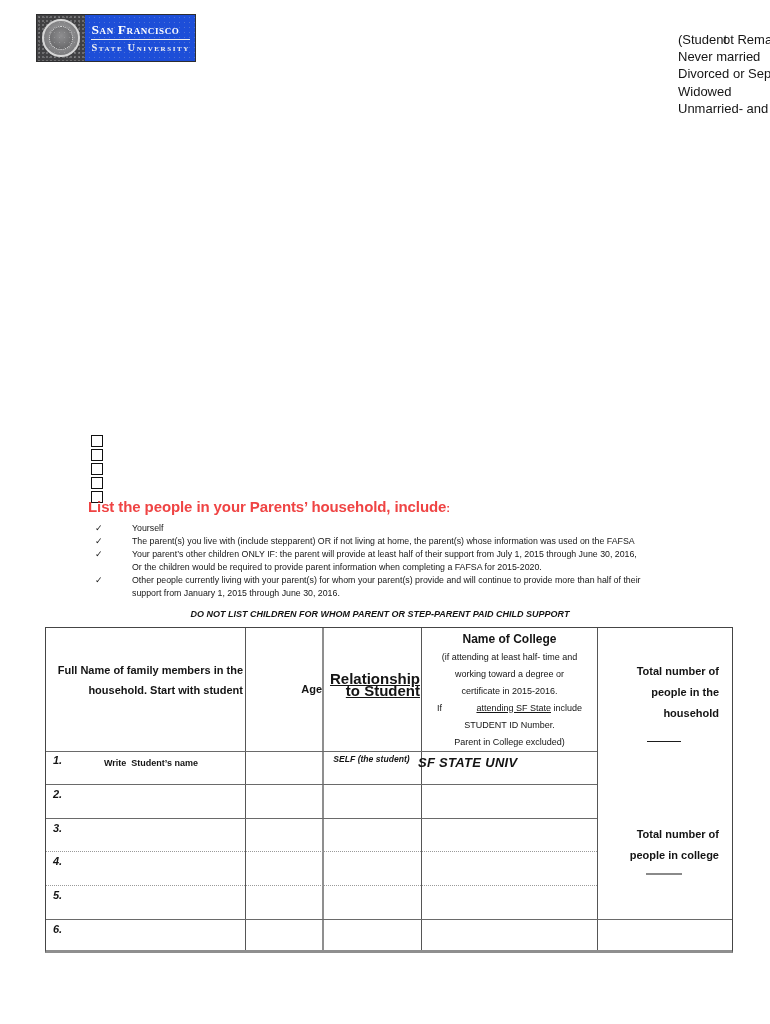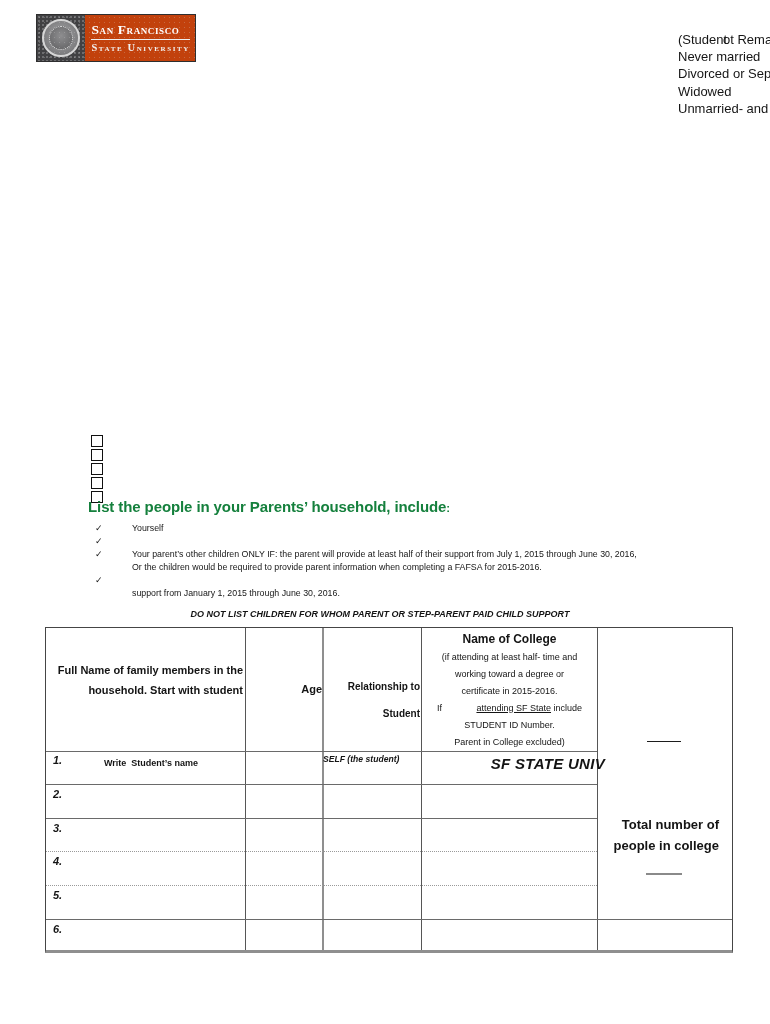--- a/index.html
+++ b/index.html
@@ -1,20 +1,20 @@
 <!DOCTYPE html>
 <html><head>
 <meta charset="utf-8">
 <style>
   html,body{margin:0;padding:0;background:#fff;}
   .page{position:relative;width:770px;height:1024px;background:#ffffff;overflow:hidden;
         font-family:"Liberation Sans",sans-serif;color:#141414;}
 
   
-  .logo{position:absolute;left:36px;top:14px;width:160px;height:48px;background:#c2410c;
+  .logo{position:absolute;left:36px;top:14px;width:160px;height:48px;background:#1d4ed8;
         border:1px solid #2e2e2f;display:flex;align-items:stretch;box-sizing:border-box;}
   .logo::after{content:"";position:absolute;inset:0;pointer-events:none;opacity:.28;
         background-image:radial-gradient(circle,#cfcfcf .7px,transparent 1px);background-size:5px 5px;}
   .seal-zone{width:54px;background:#414143;display:flex;align-items:center;justify-content:center;
         background-image:radial-gradient(circle,#6d6d6f .8px,transparent 1px);background-size:4px 4px;}
   .seal{width:38px;height:38px;border-radius:50%;border:2px solid #d6d6d6;box-sizing:border-box;
         background:radial-gradient(circle at 50% 45%,#a6a6a8,#6b6b6d);display:flex;align-items:center;justify-content:center;}
   .seal-inner{width:24px;height:24px;border-radius:50%;border:1px dotted #e3e3e3;box-sizing:border-box;
         background:radial-gradient(circle at 50% 40%,#8e8e90,#5f5f61);}
   .logo-text{flex:1;padding:7px 5px 0 6px;font-family:"Liberation Serif",serif;}
@@ -25,58 +25,58 @@
   
   .marital{position:absolute;left:678px;top:31px;font-size:13px;line-height:17.2px;color:#151515;white-space:nowrap;}
   .m-line1{position:relative;}
   .m-overlap{position:absolute;left:45px;top:0;}
 
   
   .cb-col{position:absolute;left:91px;top:435px;display:flex;flex-direction:column;gap:2.6px;}
   .cb{width:9.5px;height:9.5px;border:1.6px solid #101010;background:#fff;box-sizing:content-box;}
 
   
-  .heading{position:absolute;left:88px;top:498px;font-size:15px;font-weight:bold;color:#15803d;letter-spacing:-.1px;white-space:nowrap;}
+  .heading{position:absolute;left:88px;top:498px;font-size:15px;font-weight:bold;color:#ef4444;letter-spacing:-.1px;white-space:nowrap;}
   .heading .colon{font-weight:600;font-size:11.5px;}
   .checklist{position:absolute;left:95px;top:522px;width:650px;font-size:8.8px;line-height:13px;color:#161616;}
   .cl-row{display:flex;}
   .cl-tick{width:37px;flex:none;font-size:9px;}
   .cl-line{white-space:nowrap;}
   .warning{position:absolute;left:40px;top:609px;width:680px;text-align:center;
            font-size:9px;font-weight:bold;font-style:italic;white-space:nowrap;}
 
   
   .tbl{position:absolute;left:45px;top:627px;width:688px;height:326px;box-sizing:border-box;
        border:1.5px solid #454545;border-bottom:3px solid #8f8f8f;}
   .abs{position:absolute;}
   .vline{position:absolute;top:0;bottom:0;background:#565656;width:1px;}
   .v1{left:199px;} .v2{left:275.5px;width:2.5px;background:#8f8f8f;} .v3{left:375px;} .v4{left:551px;}
   .hline{position:absolute;left:0;width:551px;height:1px;background:#6a6a6a;}
   .hdot{position:absolute;left:0;width:551px;height:0;border-top:1.5px dotted #9a9a9a;background:none;}
   .hfull{width:686px;}
   .cell-label{position:absolute;text-align:right;font-weight:bold;}
   .h1{left:2px;top:32px;width:195px;font-size:11px;line-height:20px;}
   .h2{left:199px;top:55px;width:77px;font-size:11px;}
-  .h3{left:277px;top:45px;width:97px;font-size:10px;line-height:27px;}
+  .h3{left:277px;top:45px;width:97px;font-size:15px;line-height:12px;text-decoration:underline;}
   .h4{left:376px;top:4px;width:175px;text-align:center;}
   .h4-title{font-size:12px;font-weight:bold;margin-bottom:3px;}
   .h4-sub{font-size:9px;line-height:16.9px;font-weight:normal;}
   .h4-sub div{white-space:nowrap;text-align:center;}
   .u{text-decoration:underline;margin-left:32px;}
   .h5a{left:563px;top:33px;width:110px;font-size:11px;line-height:21px;}
-  .h5b{left:563px;top:186px;width:110px;font-size:13px;line-height:21px;}
+  .h5b{left:563px;top:196px;width:110px;font-size:11px;line-height:21px;}
   .blank1{left:601px;top:113px;width:34px;height:0;border-top:1.6px solid #1d1d1d;}
   .blank2{left:600px;top:245px;width:36px;height:0;border-top:2px solid #8a8a8a;}
   .rnum{position:absolute;left:7px;font-size:11px;font-weight:bold;font-style:italic;}
   .r1{top:126px;} .r2{top:160px;} .r3{top:194px;} .r4{top:227px;} .r5{top:261px;} .r6{top:295px;}
   .wname{position:absolute;left:58px;top:130px;font-size:9px;font-weight:bold;white-space:pre;}
-  .self{position:absolute;left:277px;top:126px;width:97px;
+  .self{position:absolute;left:277px;top:126px;width:97px;text-align:center;
         font-size:8.6px;font-weight:bold;font-style:italic;}
-  .sfstate{position:absolute;left:384px;top:127px;width:175px;text-align:right;
-        font-size:15px;font-weight:bold;font-style:italic;letter-spacing:.3px;}
+  .sfstate{position:absolute;left:372px;top:127px;width:175px;text-align:left;
+        font-size:13px;font-weight:bold;font-style:italic;letter-spacing:.3px;}
   .fcell{position:absolute;background:transparent;}
 </style>
 </head>
 <body>
 
 <div class="page">
 
   <div class="logo">
     <div class="seal-zone">
       <div class="seal">
@@ -111,31 +111,33 @@
 
   <div class="heading"><span>List the people in your Parents’ household, include</span><span class="colon">:</span></div>
 
   <div class="checklist">
     <div class="cl-row">
       <span class="cl-tick">✓</span>
       <span class="cl-line">Yourself</span>
     </div>
     <div class="cl-row">
       <span class="cl-tick">✓</span>
+      <span class="cl-line">The parent(s) you live with (include stepparent) OR if not living at home, the parent(s) whose information was used on the FAFSA</span>
     </div>
     <div class="cl-row">
       <span class="cl-tick">✓</span>
       <span class="cl-line">Your parent’s other children ONLY IF:  the parent will provide at least half of their support from July 1, 2015 through June 30, 2016,</span>
     </div>
     <div class="cl-row">
       <span class="cl-tick"></span>
-      <span class="cl-line">Or  the children would be required to provide parent information when completing a FAFSA for 2015-2016.</span>
-    </div>
-    <div class="cl-row">
-      <span class="cl-tick">✓</span>
+      <span class="cl-line">Or  the children would be required to provide parent information when completing a FAFSA for 2015-2020.</span>
+    </div>
+    <div class="cl-row">
+      <span class="cl-tick">✓</span>
+      <span class="cl-line">Other people currently living with your parent(s) for whom your parent(s) provide  and will continue to provide more than half of their</span>
     </div>
     <div class="cl-row">
       <span class="cl-tick"></span>
       <span class="cl-line">support from January 1, 2015 through June 30, 2016.</span>
     </div>
   </div>
 
   <div class="warning">DO NOT LIST CHILDREN FOR WHOM PARENT OR STEP-PARENT PAID CHILD SUPPORT</div>
 
   <div class="tbl">
@@ -158,20 +160,21 @@
       <div class="h4-title">Name of College</div>
       <div class="h4-sub">
         <div>(if attending at least half- time and</div>
         <div>working toward  a degree or</div>
         <div>certificate in 2015-2016.</div>
         <div><span>If </span><span class="u">attending SF State</span><span> include</span></div>
         <div>STUDENT ID Number.</div>
         <div>Parent in College excluded)</div>
       </div>
     </div>
+    <div class="cell-label h5a">Total number of people in the household</div>
     <div class="abs blank1"></div>
     <div class="cell-label h5b">Total number of people in college</div>
     <div class="abs blank2"></div>
 
     <div class="rnum r1">1.</div>
     <div class="rnum r2">2.</div>
     <div class="rnum r3">3.</div>
     <div class="rnum r4">4.</div>
     <div class="rnum r5">5.</div>
     <div class="rnum r6">6.</div>

